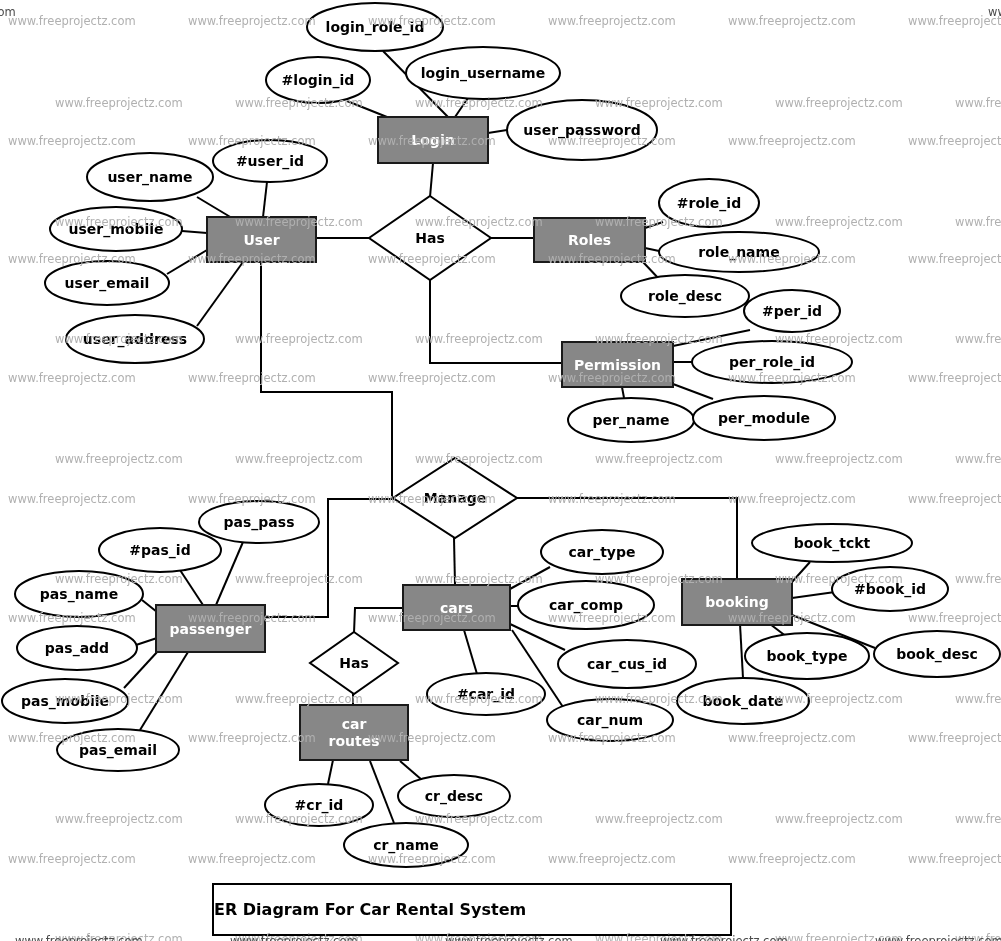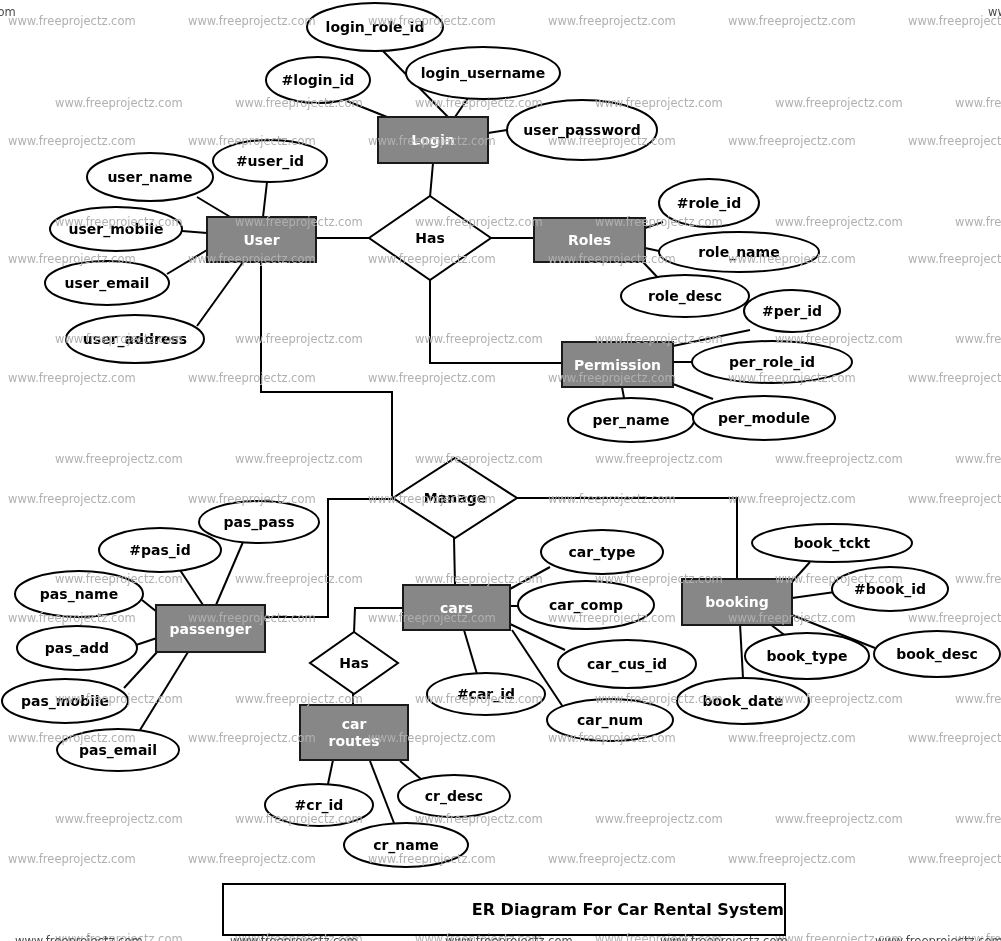--- a/index.html
+++ b/index.html
@@ -3,23 +3,23 @@
 <meta charset="utf-8">
 <style>
   html,body{margin:0;padding:0;background:#ffffff;}
   #canvas{position:relative;width:1001px;height:941px;overflow:hidden;background:#ffffff;
           font-family:"DejaVu Sans",sans-serif;}
   #diagram,#wm-layer{position:absolute;left:0;top:0;}
   #wm-layer{pointer-events:none;}
   .shape-lbl{font:bold 14px "DejaVu Sans",sans-serif;fill:#000000;}
   .entity-lbl{font:bold 14px "DejaVu Sans",sans-serif;fill:#ffffff;}
   .wm-txt{font:11.5px "DejaVu Sans",sans-serif;}
-  #title-box{position:absolute;left:222px;top:883px;width:564px;height:53px;
+  #title-box{position:absolute;left:212px;top:883px;width:520px;height:53px;
              border:2px solid #000;background:#fff;box-sizing:border-box;
-             display:flex;align-items:center;justify-content:flex-end;z-index:2;}
+             display:flex;align-items:center;justify-content:flex-start;z-index:2;}
   #title-box span{font:bold 16px "DejaVu Sans",sans-serif;color:#000;}
   #wm-layer{z-index:3;}
   #diagram{z-index:1;}
 </style>
 </head>
 <body>
 
 <div id="canvas">
   <svg id="diagram" width="1001" height="941" viewBox="0 0 1001 941">
       <polyline points="383,51 448,117" fill="none" stroke="#000000" stroke-width="2"></polyline>

